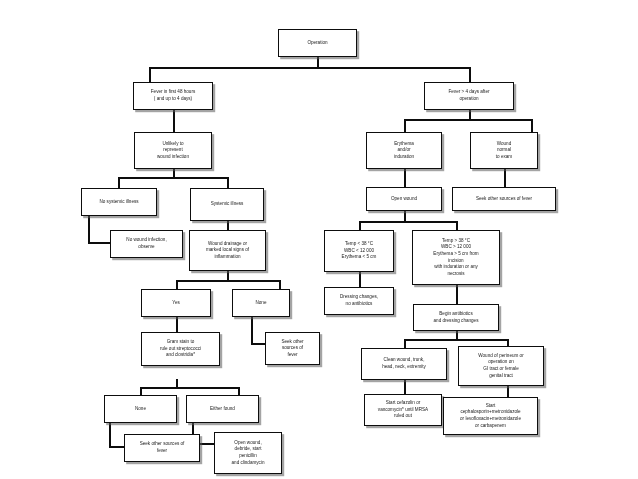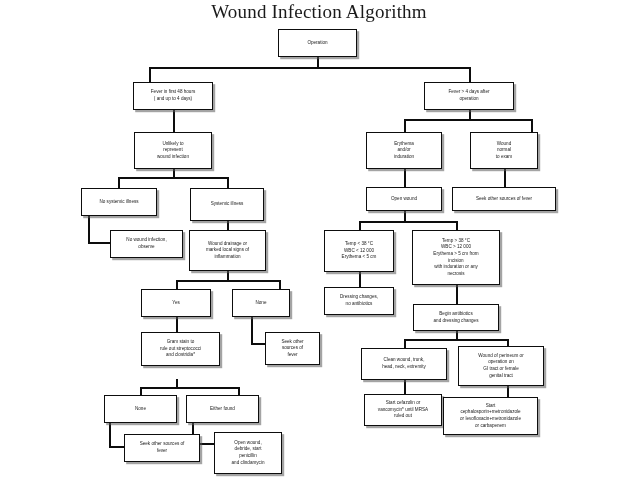--- a/index.html
+++ b/index.html
@@ -47,21 +47,20 @@
     z-index:1;
   }
   .lh{height:1.6px;}
   .lv{width:1.6px;}
 </style>
 </head>
 <body>
 
 <div id="canvas">
 
-  <div class="title">Wound Infection Algorithm</div>
 
   <div class="ln lv" style="left:317px;top:57px;height:11px;"></div>
   <div class="ln lh" style="left:149px;top:67px;width:321px;"></div>
   <div class="ln lv" style="left:149px;top:67px;height:15px;"></div>
   <div class="ln lv" style="left:469px;top:67px;height:15px;"></div>
 
   <div class="ln lv" style="left:173px;top:110px;height:22px;"></div>
 
   <div class="ln lv" style="left:173px;top:169px;height:9px;"></div>
   <div class="ln lh" style="left:118px;top:177px;width:110px;"></div>

